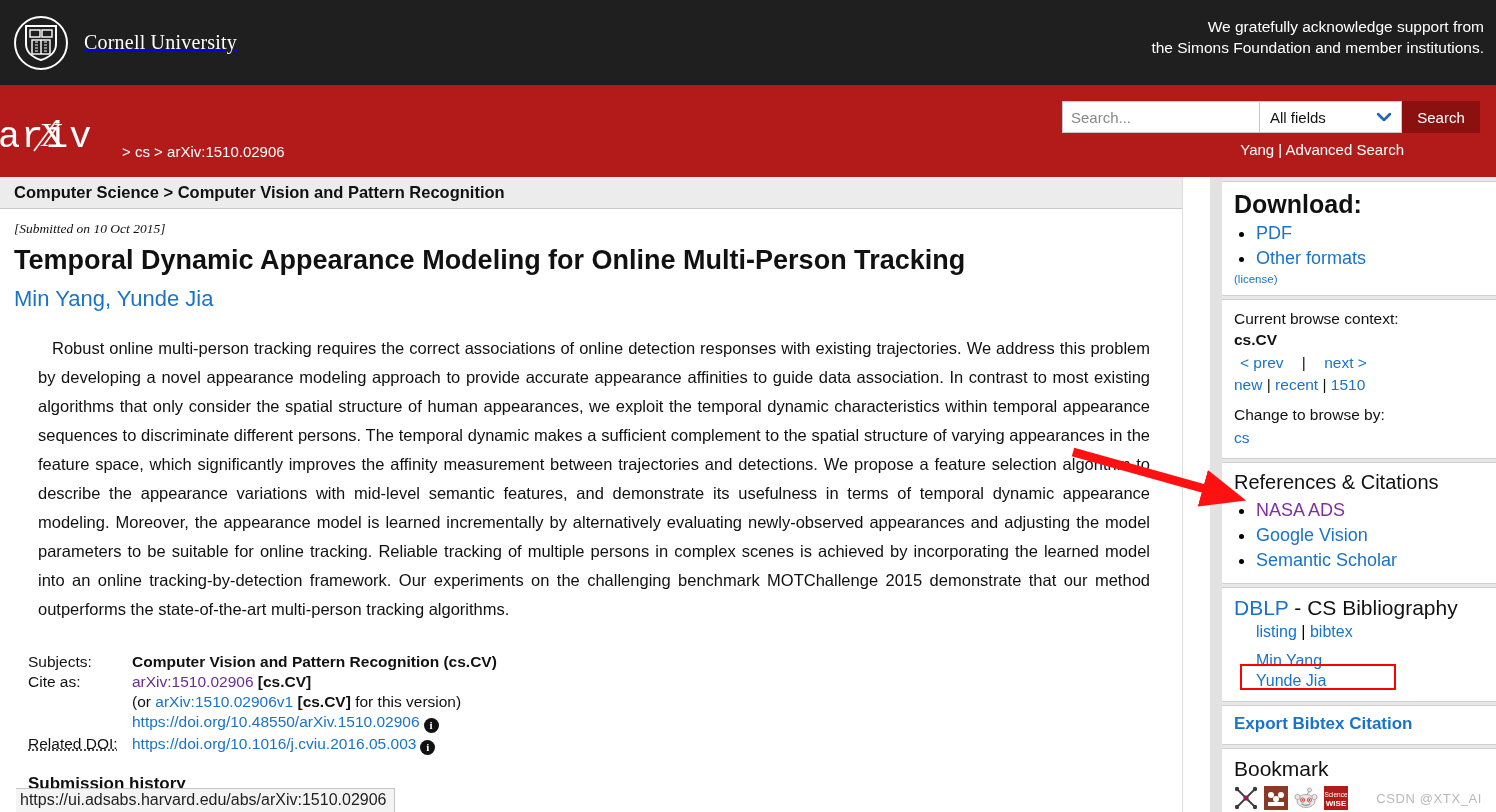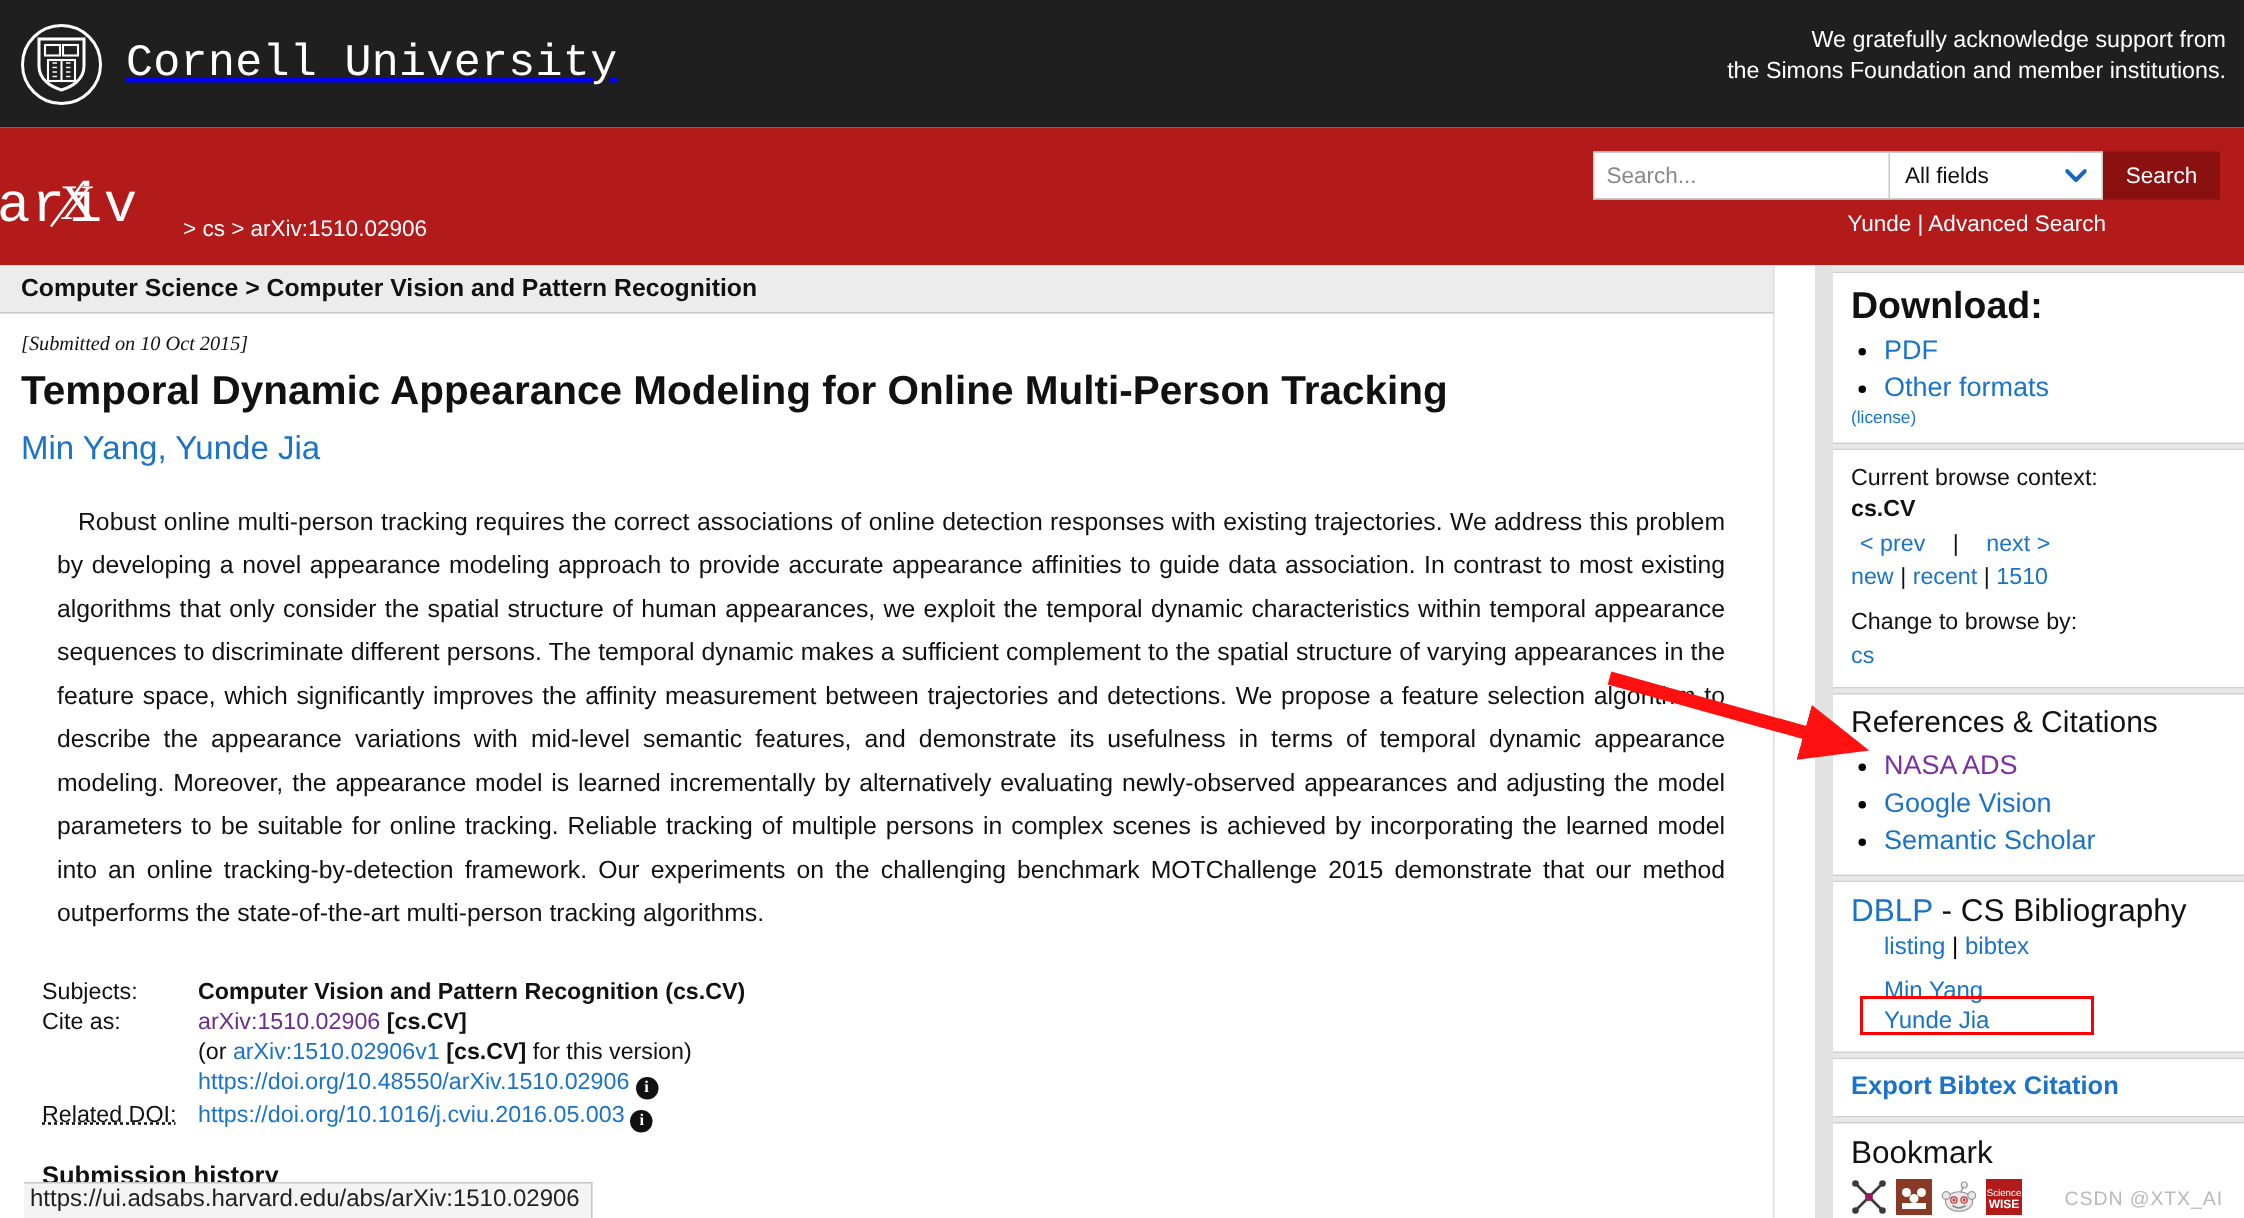--- a/index.html
+++ b/index.html
@@ -28,22 +28,22 @@
     width: 54px; height: 54px;
     border: 2px solid #fff;
     border-radius: 50%;
     display: flex;
     align-items: center;
     justify-content: center;
     flex: 0 0 auto;
   }
   .cornell-name {
     color: #fff;
-    font-family: Liberation Mono, monospace;
-    font-size: 30px;
+    font-family: Liberation Serif, serif;
+    font-size: 20px;
     margin-left: 16px;
     letter-spacing: 0.2px;
     white-space: nowrap;
   }
   .cornell-ack {
     position: absolute;
     right: 12px;
     top: 16px;
     color: #fff;
     font-size: 15.5px;
@@ -383,21 +383,21 @@
       <input class="search-input" type="text" placeholder="Search..." style="">
       <div class="search-select">
         <span>All fields</span>
         <svg class="chev" viewBox="0 0 14 9">
           <path d="M1 1.5 L7 7.5 L13 1.5" fill="none" stroke="#1a66c0" stroke-width="2.6" stroke-linecap="round" stroke-linejoin="round"></path>
         </svg>
       </div>
       <button class="search-btn">Search</button>
     </div>
     <div class="search-help">
-      <a href="#">Yunde</a>
+      <a href="#">Yang</a>
       <span>|</span>
       <a href="#">Advanced Search</a>
     </div>
   </div>
 </div>
 
 <div class="page">
 
   <div class="subject-bar">
     <a href="#">Computer Science</a>

